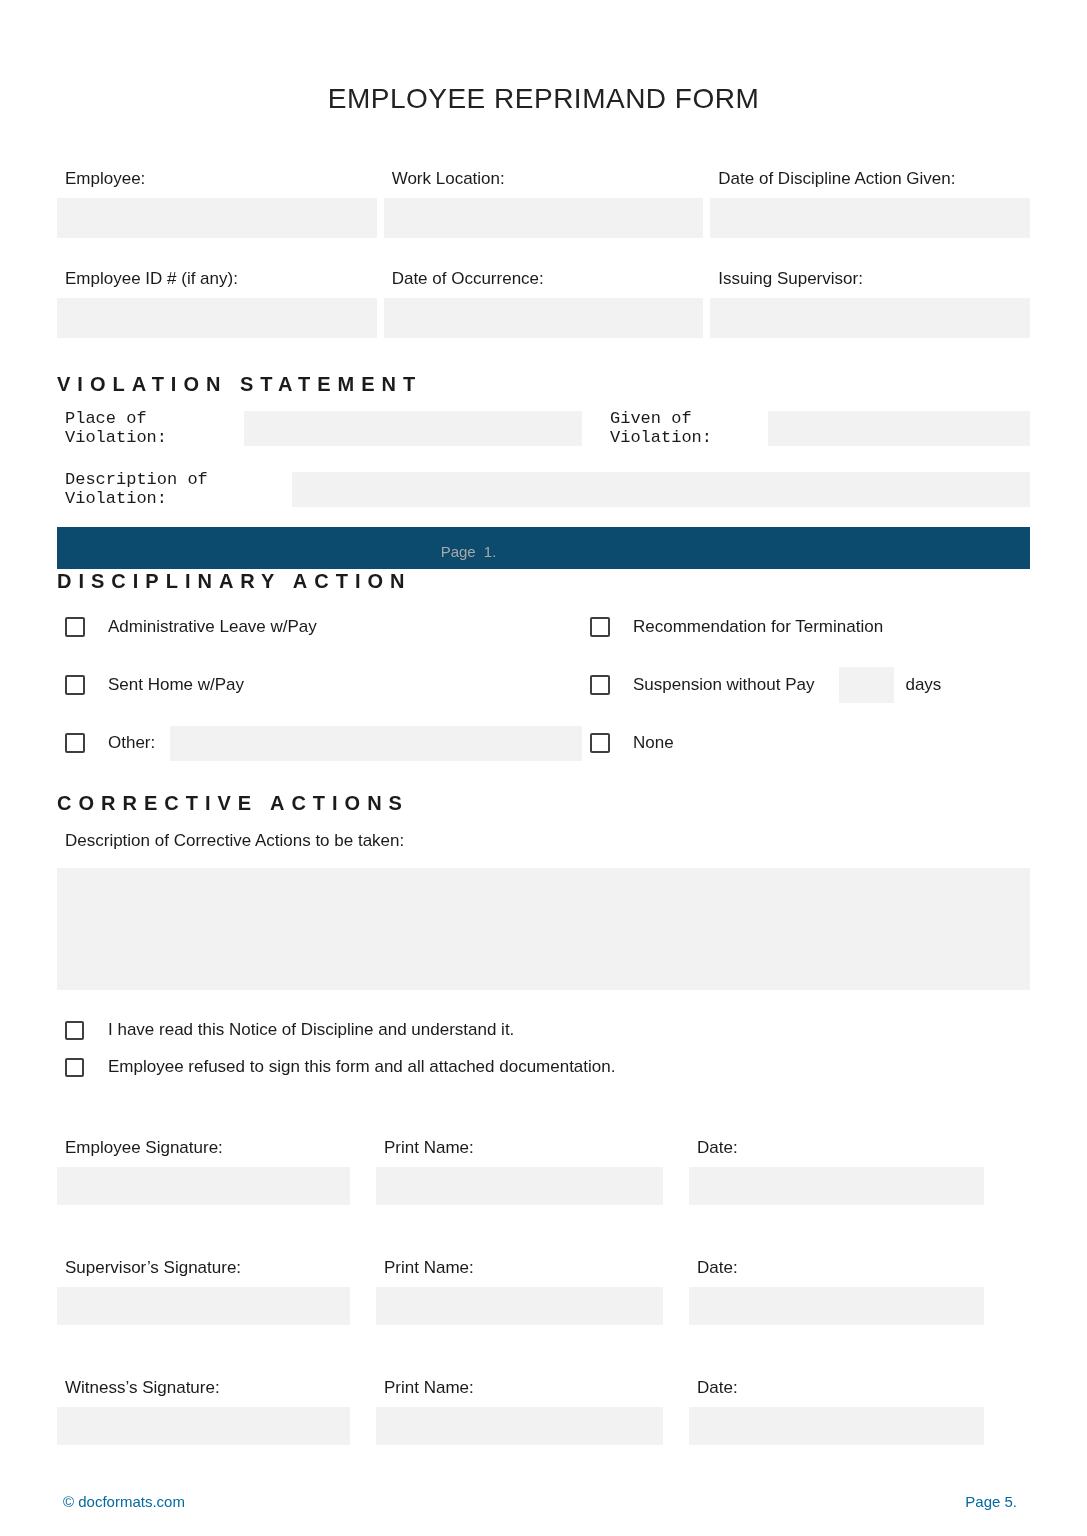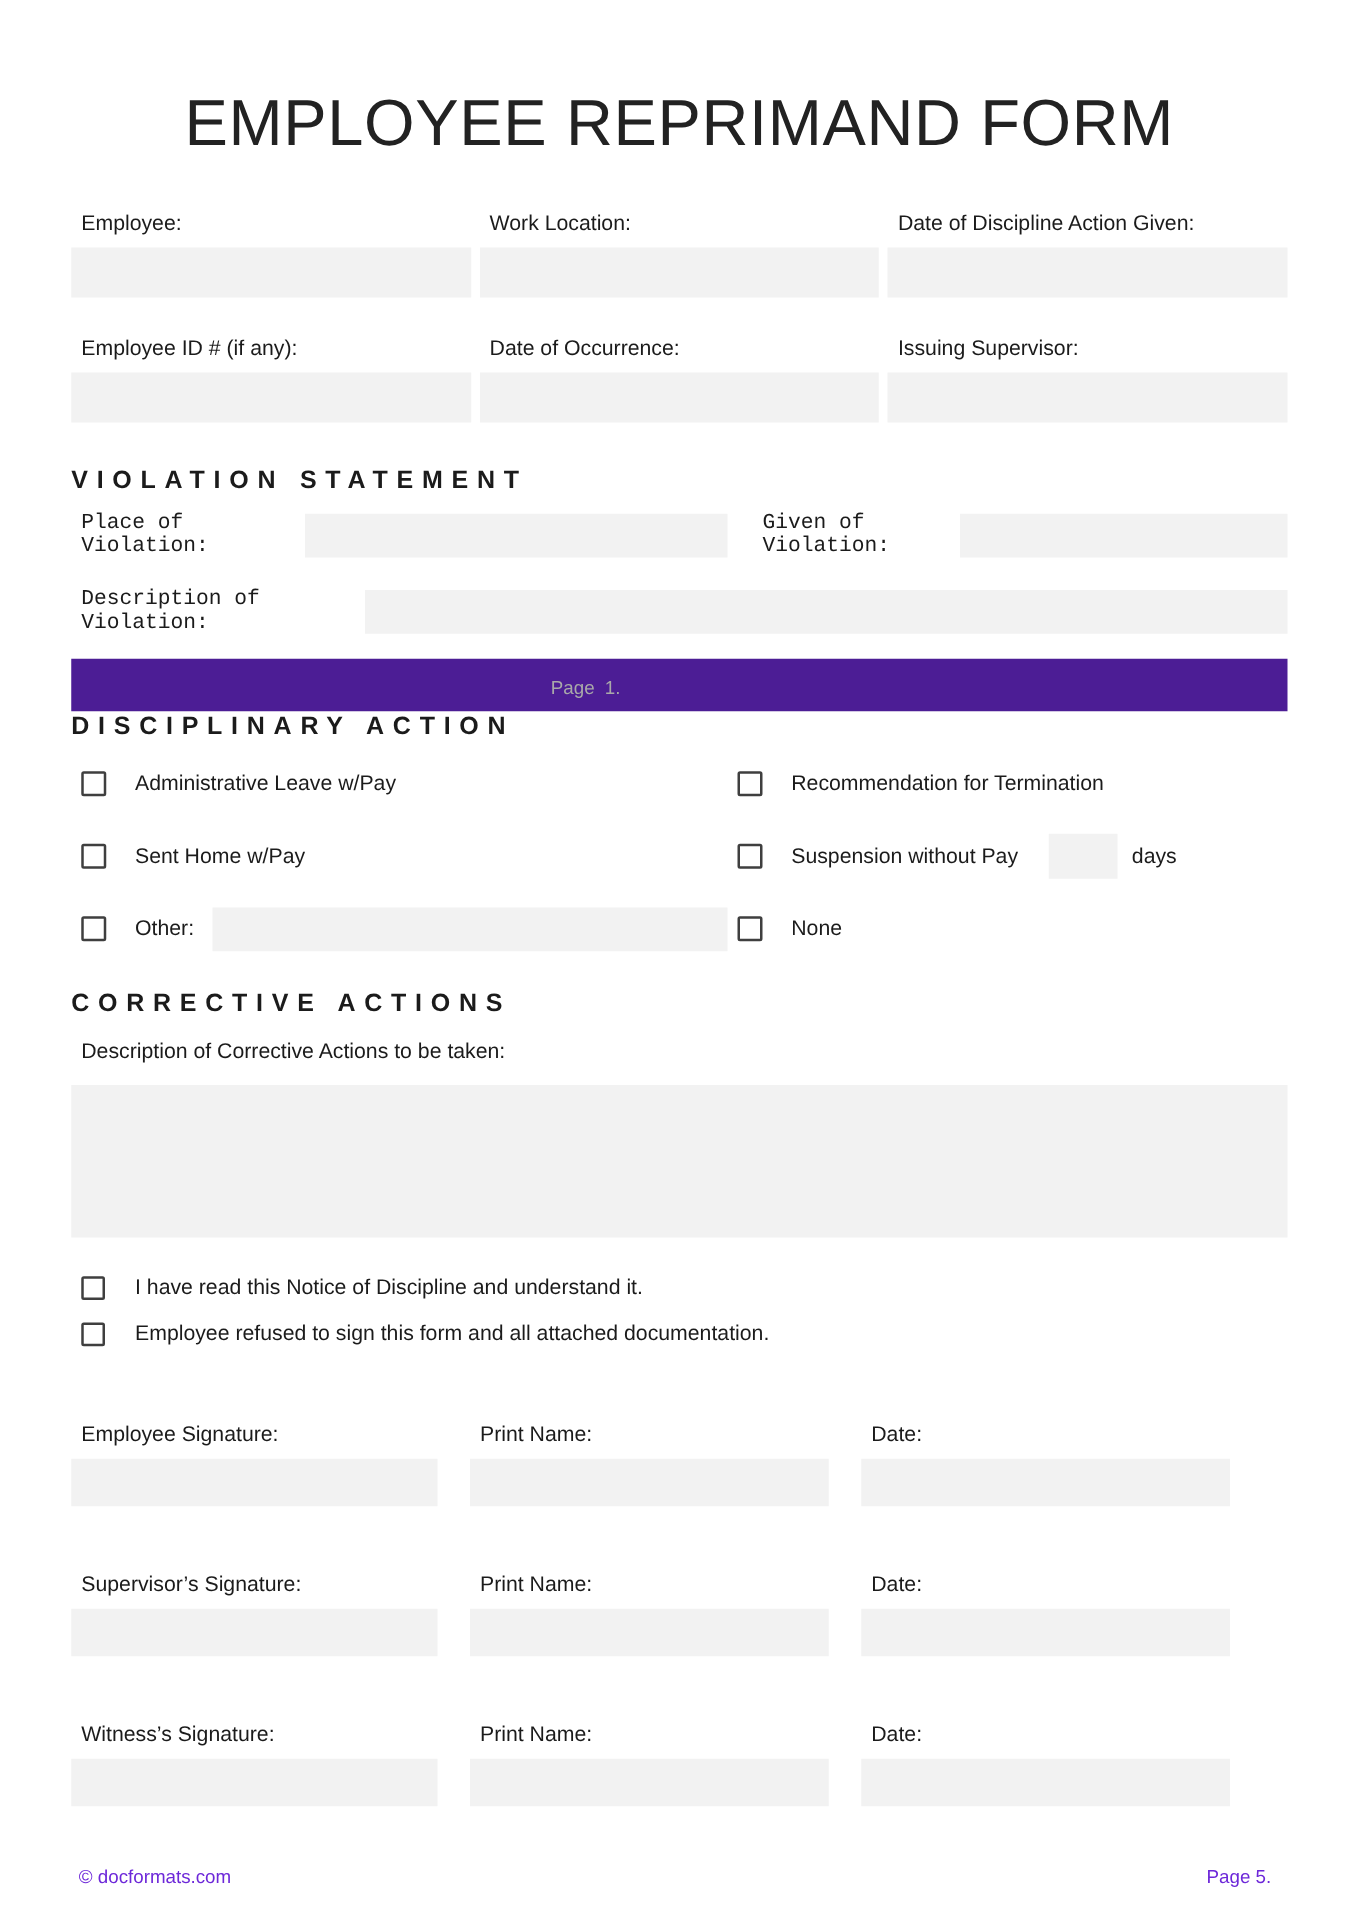--- a/index.html
+++ b/index.html
@@ -3,21 +3,21 @@
 <meta charset="utf-8">
 <style>
   html,body{margin:0;padding:0;background:#ffffff;}
   .page{
     width:1087px;height:1536px;position:relative;background:#ffffff;
     font-family:"Liberation Sans",sans-serif;color:#1b1b1b;overflow:hidden;
   }
   .content{padding:0 57px;}
 
   .title{
-    margin-top:76px;text-align:center;font-size:52px;line-height:46px;
+    margin-top:76px;text-align:center;font-size:28px;line-height:46px;
     font-weight:400;color:#222;letter-spacing:0.5px;
   }
 
   
   .row3{display:grid;grid-template-columns:1fr 1fr 1fr;column-gap:7px;}
   .row3.first{margin-top:46px;}
   .row3.second{margin-top:30px;}
   .field-label{font-size:17px;line-height:21px;margin:0 0 9px 8px;}
   .field-box{height:40px;background:#f2f2f2;}
 
@@ -34,21 +34,21 @@
   .inline-label{font-size:17px;padding-left:8px;box-sizing:border-box;font-family:Liberation Mono, monospace;}
   .lbl-place{width:187px;flex:none;}
   .box-place{width:338px;height:35px;background:#f2f2f2;flex:none;}
   .lbl-dateviol{width:166px;flex:none;margin-left:20px;}
   .box-dateviol{flex:1;height:35px;background:#f2f2f2;}
 
   .desc-row{margin-top:23px;}
   .lbl-desc{width:235px;flex:none;}
   .box-desc{flex:1;height:35px;background:#f2f2f2;}
 
-  .page-strip{margin-top:19px;height:42px;background:#4c1d95;position:relative;}
+  .page-strip{margin-top:19px;height:42px;background:#0c4a6e;position:relative;}
   .page-strip span{
     position:absolute;left:50%;top:58%;
     transform:translate(-50%,-50%) translateX(-75px);
     color:#a9a9a9;font-size:15px;word-spacing:4px;
   }
 
   .cb-grid{display:grid;grid-template-columns:525px 1fr;align-items:center;}
   .cb-grid.r1{margin-top:16px;}
   .cb-grid{margin-bottom:22px;}
   .cb-item{display:flex;align-items:center;min-height:36px;padding-left:8px;box-sizing:border-box;}
@@ -72,21 +72,21 @@
   .sig-grid{
     display:grid;grid-template-columns:293px 287px 295px;column-gap:26px;
     margin-bottom:52px;
   }
   .sig-grid.first{margin-top:60px;}
   .sig-box{height:38px;background:#f2f2f2;}
 
   .footer{
     position:absolute;left:63px;right:70px;bottom:26px;
     display:flex;justify-content:space-between;align-items:baseline;
-    color:#6d28d9;font-size:15px;
+    color:#0369a1;font-size:15px;
   }
 </style>
 </head>
 <body>
 
 <div class="page">
   <div class="content">
 
     <h1 class="title">EMPLOYEE REPRIMAND FORM</h1>
 

